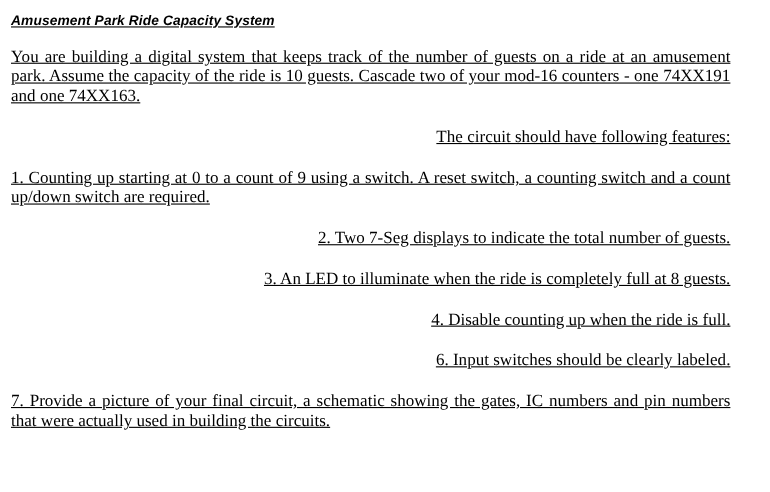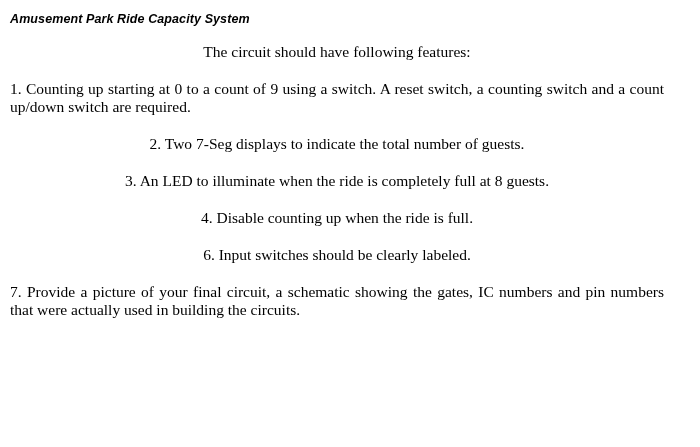--- a/index.html
+++ b/index.html
@@ -9,46 +9,48 @@
   }
   .page {
     position: relative;
     width: 700px;
     height: 447px;
     background: #ffffff;
     box-sizing: border-box;
     padding: 12px 36px 10px 10px;
     overflow: hidden;
     color: #000000;
+    text-decoration: underline;
   }
   .doc-title {
     font-family: "Liberation Sans", sans-serif;
     font-size: 12.5px;
     font-weight: bold;
     font-style: italic;
     margin: 0 0 17px 0;
     letter-spacing: 0.1px;
   }
   .doc-para {
     font-family: "Liberation Serif", serif;
     font-size: 15.5px;
     line-height: 18px;
     margin: 0 0 19px 0;
     text-align: justify;
   }
   .doc-para.single {
-    text-align: center;
+    text-align: right;
   }
 </style>
 </head>
 <body>
 
 <div class="page">
   <h1 class="doc-title">Amusement Park Ride Capacity System</h1>
 
+  <p class="doc-para">You are building a digital system that keeps track of the number of guests on a ride at an amusement park. Assume the capacity of the ride is 10 guests. Cascade two of your mod-16 counters - one 74XX191 and one 74XX163.</p>
 
   <p class="doc-para single">The circuit should have following features:</p>
 
   <p class="doc-para">1. Counting up starting at 0 to a count of 9 using a switch.  A reset switch, a counting switch and a count up/down switch are required.</p>
 
   <p class="doc-para single">2. Two 7-Seg displays to indicate the total number of guests.</p>
 
   <p class="doc-para single">3. An LED to illuminate when the ride is completely full at 8 guests.</p>
 
   <p class="doc-para single">4. Disable counting up when the ride is full.</p>

